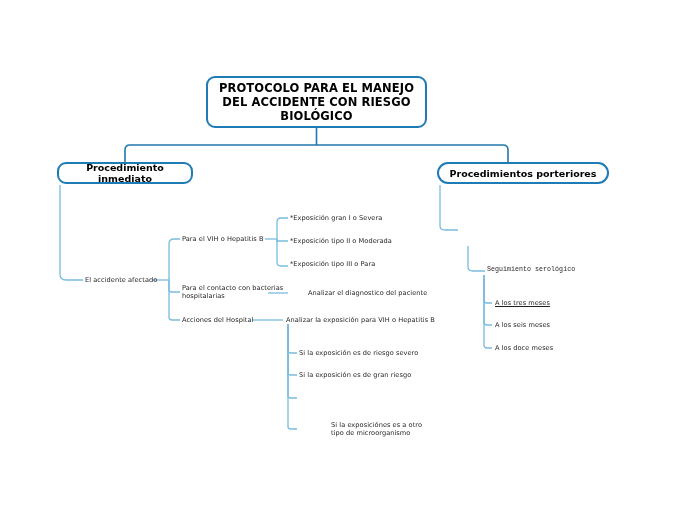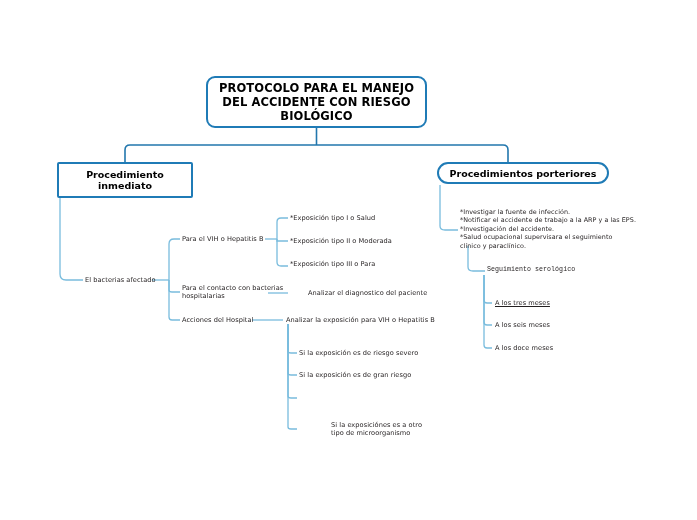--- a/index.html
+++ b/index.html
@@ -45,23 +45,23 @@
     height: 52px;
     font-size: 11.5px;
     line-height: 14px;
     letter-spacing: 0.1px;
     padding: 12px 6px;
   }
   #branch-left-box {
     left: 57px;
     top: 162px;
     width: 136px;
-    height: 36px;
+    height: 22px;
     font-size: 9.5px;
-    border-radius: 2px;
+    border-radius: 9px;
   }
   #branch-right-box {
     left: 437px;
     top: 162px;
     width: 172px;
     height: 22px;
     font-size: 9.5px;
     border-radius: 11px;
   }
 
@@ -124,52 +124,47 @@
       <path d="M484 275 L484 345 Q484 348 487 348 L492 348"></path>
     </g>
   </svg>
 
   <div class="box" id="title-box">PROTOCOLO PARA EL MANEJO DEL ACCIDENTE CON RIESGO BIOLÓGICO</div>
 
   <div class="box" id="branch-left-box">Procedimiento inmediato</div>
 
   <div class="box" id="branch-right-box">Procedimientos porteriores</div>
 
-  <div class="node" style="left:85px; top:276px;">El bacterias afectado</div>
+  <div class="node" style="left:85px; top:276px;">El accidente afectado</div>
 
   <div class="node" style="left:182px; top:235px;">Para el VIH o Hepatitis B</div>
 
   <div class="node" style="left:182px; top:284px;">Para el contacto con bacterias
 hospitalarias</div>
 
   <div class="node" style="left:182px; top:316px;">Acciones del Hospital</div>
 
-  <div class="node" style="left:290px; top:214px;">*Exposición tipo I o Salud</div>
+  <div class="node" style="left:290px; top:214px;">*Exposición gran I o Severa</div>
 
   <div class="node" style="left:290px; top:237px;">*Exposición tipo II o Moderada</div>
 
   <div class="node" style="left:290px; top:260px;">*Exposición tipo III o Para</div>
 
   <div class="node" style="left:308px; top:289px;">Analizar el diagnostico del paciente</div>
 
   <div class="node" style="left:286px; top:316px;">Analizar la exposición para VIH o Hepatitis B</div>
 
   <div class="node" style="left:299px; top:349px;">Si la exposición es de riesgo severo</div>
 
   <div class="node" style="left:299px; top:371px;">Si la exposición es de gran riesgo</div>
 
 
   <div class="node" style="left:299px; top:421px;margin-left:32px;">Si la exposiciónes es a otro
 tipo de microorganismo</div>
 
-  <div class="node bullets" style="left:460px; top:208px;">*Investigar la fuente de infección.
-*Notificar el accidente de trabajo a la ARP  y a las EPS.
-*Investigación del accidente.
-*Salud ocupacional supervisara el seguimiento
- clínico y paraclínico.</div>
 
   <div class="node" style="left:487px; top:266px;font-family:Liberation Mono, monospace;">Seguimiento serológico</div>
 
   <div class="node" style="left:495px; top:299px;text-decoration:underline;">A los tres meses</div>
 
   <div class="node" style="left:495px; top:321px;">A los seis meses</div>
 
   <div class="node" style="left:495px; top:344px;text-align:center;">A los doce meses</div>
 
 </div>

